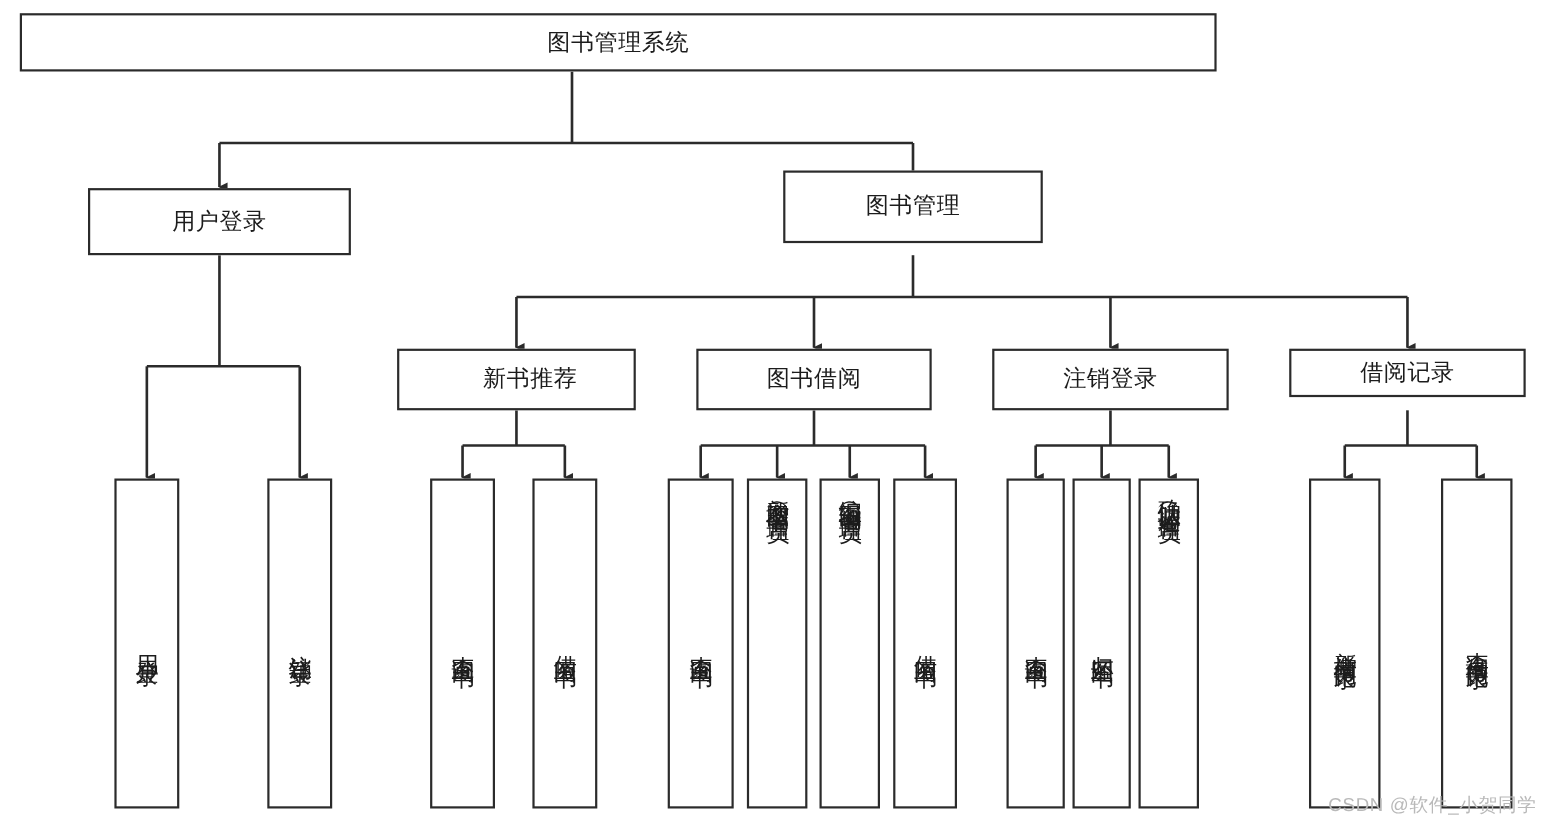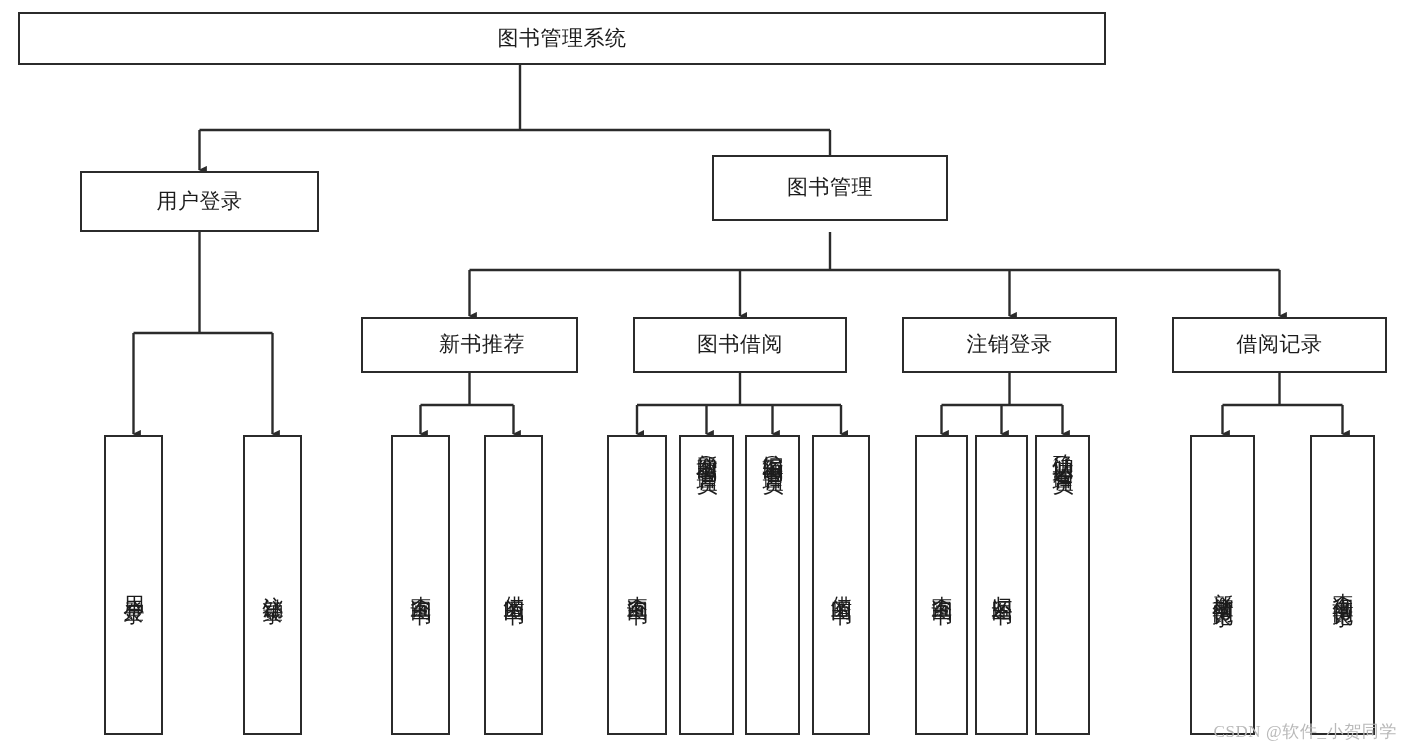--- a/index.html
+++ b/index.html
@@ -64,21 +64,21 @@
   }
   #watermark {
     position: absolute;
     right: 8px;
     bottom: 4px;
     font-size: 17px;
     color: #b9b9b9;
     letter-spacing: 0.6px;
     z-index: 5;
     white-space: nowrap;
-    font-family: Liberation Serif, serif;
+    font-family: Liberation Sans, sans-serif;
     margin-top: 24px;
   }
 </style>
 </head>
 <body>
 
 <div id="canvas">
   <svg id="edges" viewBox="0 0 1405 747" xmlns="http://www.w3.org/2000/svg">
     <defs>
       <marker id="arrow" markerWidth="9" markerHeight="9" refX="4.5" refY="7.4" orient="auto" markerUnits="userSpaceOnUse">
@@ -134,21 +134,21 @@
       </div>
       <div class="node" style="left: 361px; top: 317px; width: 217px; height: 56px; padding-left: 25px;">
         <span class="node-label">新书推荐</span>
       </div>
       <div class="node" style="left: 633px; top: 317px; width: 214px; height: 56px;">
         <span class="node-label">图书借阅</span>
       </div>
       <div class="node" style="left: 902px; top: 317px; width: 215px; height: 56px;">
         <span class="node-label">注销登录</span>
       </div>
-      <div class="node" style="left: 1172px; top: 317px; width: 215px; height: 56px;">
+      <div class="node" style="left: 1172px; top: 317px; width: 215px; height: 44px;">
         <span class="node-label">借阅记录</span>
       </div>
       <div class="node vert centered" style="left: 104px; top: 435px; width: 59px; height: 300px;">
         <span class="node-label">用户登录</span>
       </div>
       <div class="node vert centered" style="left: 243px; top: 435px; width: 59px; height: 300px;">
         <span class="node-label">注销登录</span>
       </div>
       <div class="node vert centered" style="left: 391px; top: 435px; width: 59px; height: 300px;">
         <span class="node-label">查询图书</span>

